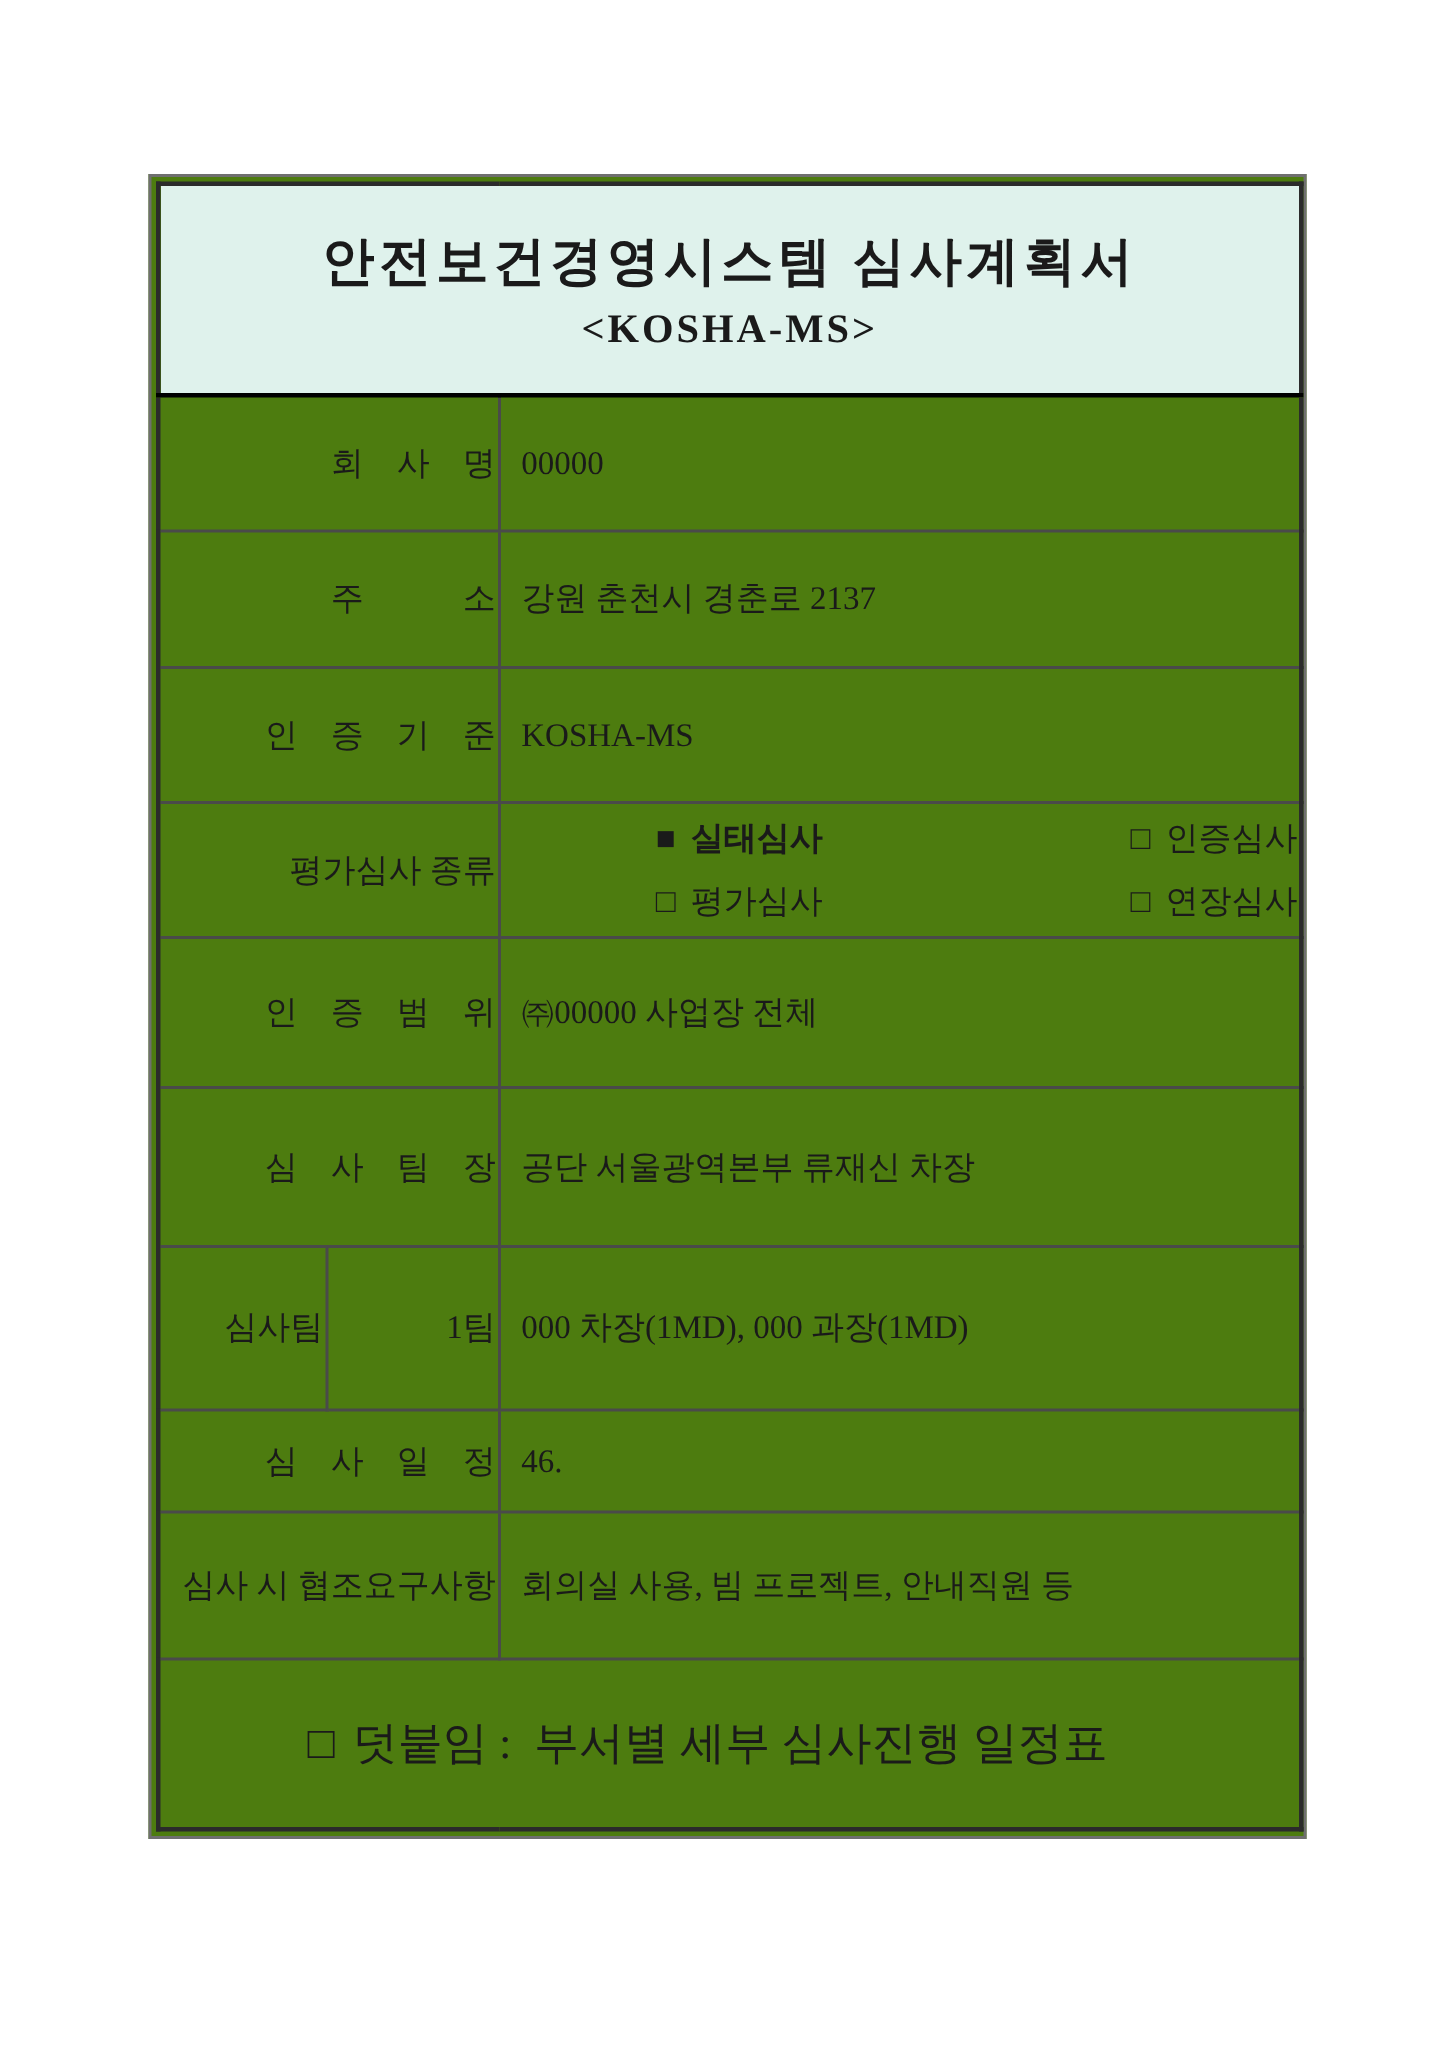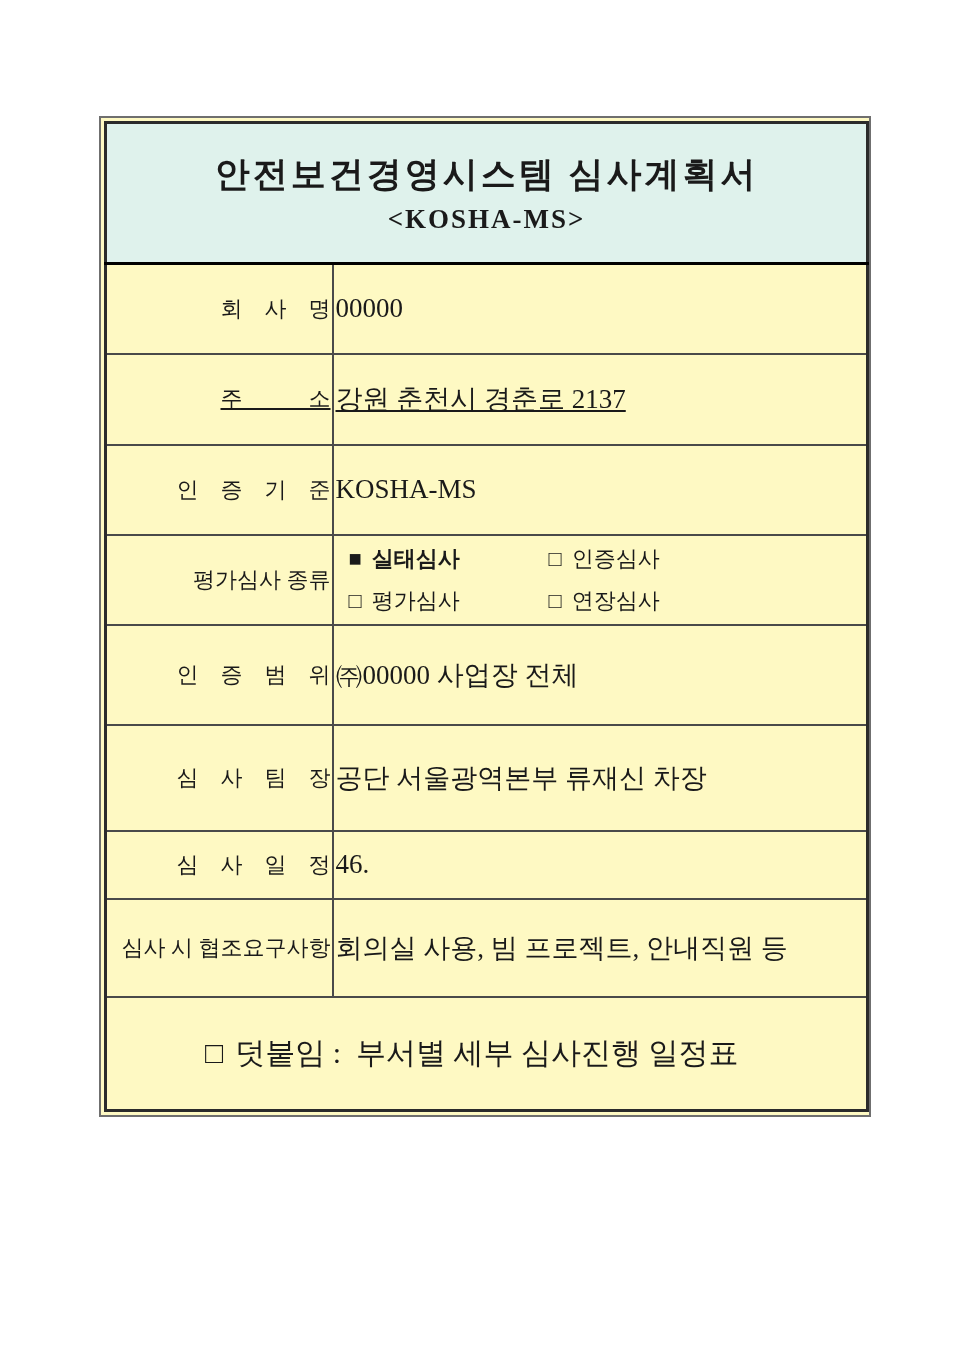--- a/index.html
+++ b/index.html
@@ -14,21 +14,21 @@
     font-family: "Liberation Serif", "DejaVu Serif", serif;
     color: #1a1a1a;
   }
   .doc-frame {
     position: absolute;
     left: 99px;
     top: 116px;
     width: 762px;
     border: 2px solid #6f6f6f;
     padding: 3px;
-    background: #fef9c3;
+    background: #4d7c0f;
   }
   table.doc-table {
     border-collapse: collapse;
     width: 100%;
     table-layout: fixed;
     border: 3px solid #2b2b2b;
   }
   td {
     border: 2px solid #4a4a4a;
     vertical-align: middle;
@@ -51,43 +51,44 @@
     font-weight: bold;
     letter-spacing: 2px;
     margin-top: 6px;
   }
   .label-cell {
     text-align: right;
     font-size: 22px;
     white-space: pre;
   }
   .value-cell {
-    font-size: 27px;
-    padding-left: 2px;
+    font-size: 22px;
+    padding-left: 14px;
     white-space: pre;
   }
   .opts-grid {
     display: grid;
     grid-template-columns: 200px auto;
     row-gap: 12px;
     padding-left: 14px;
     font-size: 22px;
+    text-align: right;
   }
   .opt { white-space: pre; }
   .opt .mark { display: inline-block; margin-right: 10px; }
   .opt-checked { font-weight: bold; }
   .appendix-cell {
     font-size: 30px;
     padding-left: 38px;
     white-space: pre;
     height: 72px;
   }
   .appendix-cell .mark { margin-right: 12px; }
   .h-company { height: 90px; }
-  .h-address { height: 91px; text-decoration: underline; }
+  .h-address { height: 91px; }
   .h-criteria { height: 90px; font-family: Liberation Serif, serif; }
   .h-audit { height: 90px; }
   .h-scope { height: 100px; margin-top: 16px; }
   .h-leader { height: 106px; }
   .h-team { height: 109px; }
   .h-schedule { height: 68px; }
   .h-coop { height: 98px; }
 </style>
 </head>
 <body>
@@ -138,20 +139,25 @@
     <tr class="h-scope">
       <td colspan="2" class="label-cell">인　증　범　위</td>
       <td class="value-cell">㈜00000 사업장 전체</td>
     </tr>
 
     <tr class="h-leader">
       <td colspan="2" class="label-cell">심　사　팀　장</td>
       <td class="value-cell">공단 서울광역본부 류재신 차장</td>
     </tr>
 
+    <tr class="h-team">
+      <td class="label-cell">심사팀</td>
+      <td class="label-cell">1팀</td>
+      <td class="value-cell">000 차장(1MD), 000 과장(1MD)</td>
+    </tr>
 
     <tr class="h-schedule">
       <td colspan="2" class="label-cell">심　사　일　정</td>
       <td class="value-cell">46.</td>
     </tr>
 
     <tr class="h-coop">
       <td colspan="2" class="label-cell">심사 시 협조요구사항</td>
       <td class="value-cell">회의실 사용, 빔 프로젝트, 안내직원 등</td>
     </tr>

